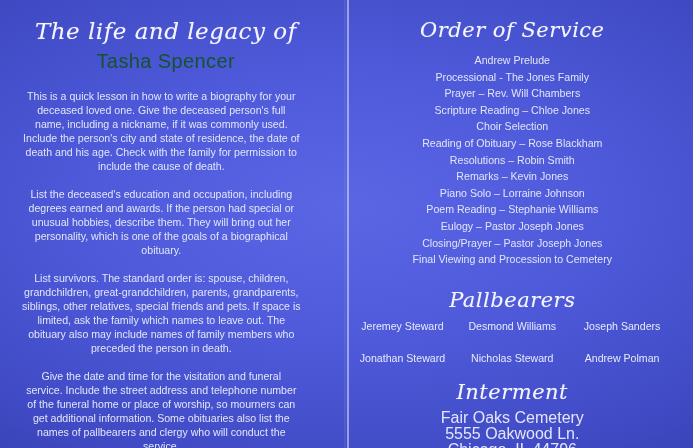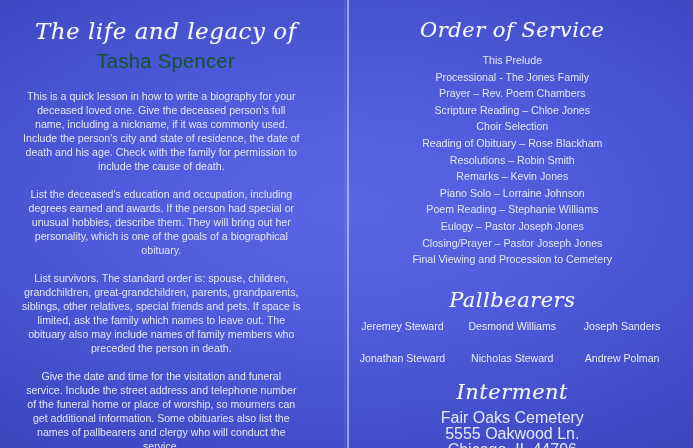--- a/index.html
+++ b/index.html
@@ -101,23 +101,23 @@
     <p class="para">List survivors. The standard order is: spouse, children, grandchildren, great-grandchildren, parents, grandparents, siblings, other relatives, special friends and pets. If space is limited, ask the family which names to leave out. The obituary also may include names of family members who preceded the person in death.</p>
     <p class="para">Give the date and time for the visitation and funeral service. Include the street address and telephone number of the funeral home or place of worship, so mourners can get additional information. Some obituaries also list the names of pallbearers and clergy who will conduct the service.</p>
     <p class="para">Include memorial information, with the names and addresses of designated organizations. Thank hospital and hospice staff who may have been helpful to the deceased and the family.</p>
   </div>
 
   <div class="divider"></div>
 
   <div class="panel panel-right">
     <div class="script right-heading">Order of Service</div>
     <ul class="service-list">
-      <li>This Prelude</li>
+      <li>Andrew Prelude</li>
       <li>Processional - The Jones Family</li>
-      <li>Prayer – Rev. Poem Chambers</li>
+      <li>Prayer – Rev. Will Chambers</li>
       <li>Scripture Reading – Chloe Jones</li>
       <li>Choir Selection</li>
       <li>Reading of Obituary – Rose Blackham</li>
       <li>Resolutions – Robin Smith</li>
       <li>Remarks – Kevin Jones</li>
       <li>Piano Solo –  Lorraine Johnson</li>
       <li>Poem Reading – Stephanie Williams</li>
       <li>Eulogy – Pastor Joseph Jones</li>
       <li>Closing/Prayer  –  Pastor Joseph Jones</li>
       <li>Final Viewing and Procession to Cemetery</li>

